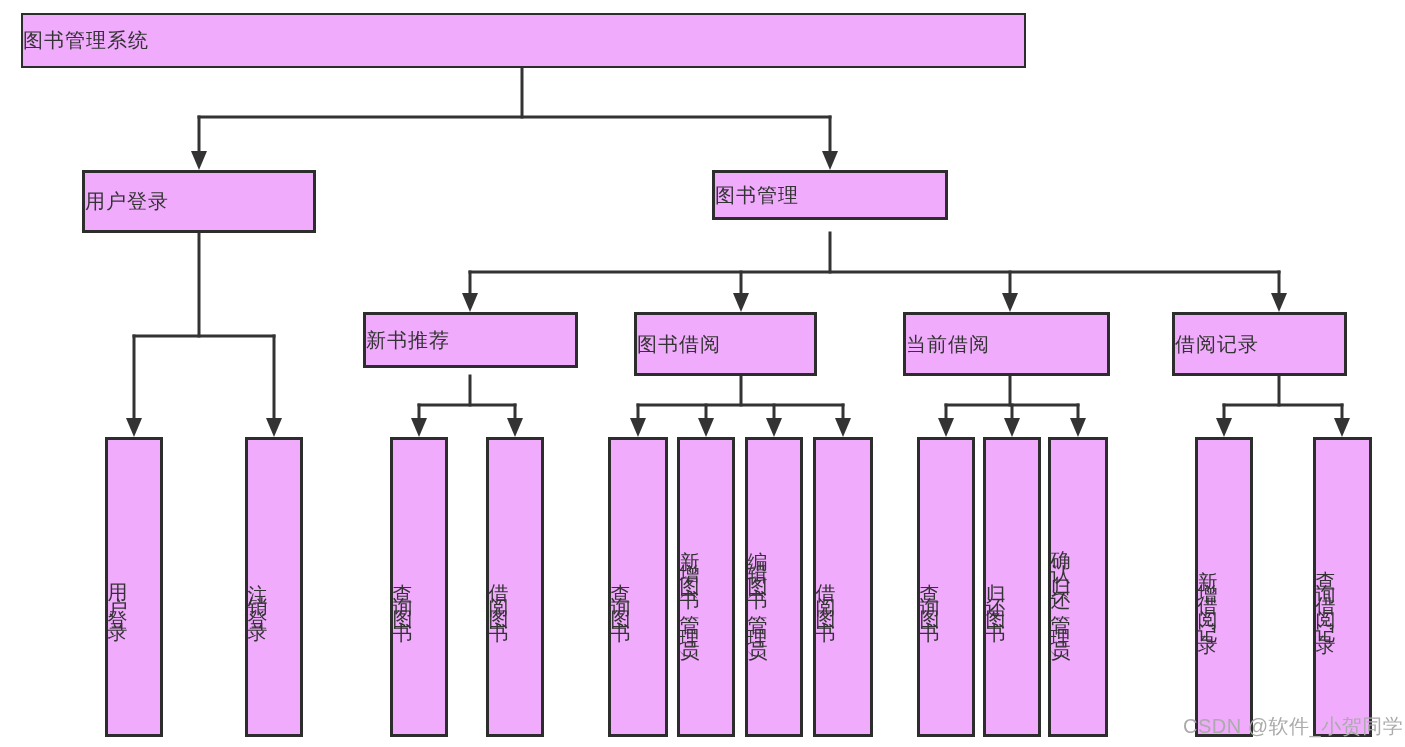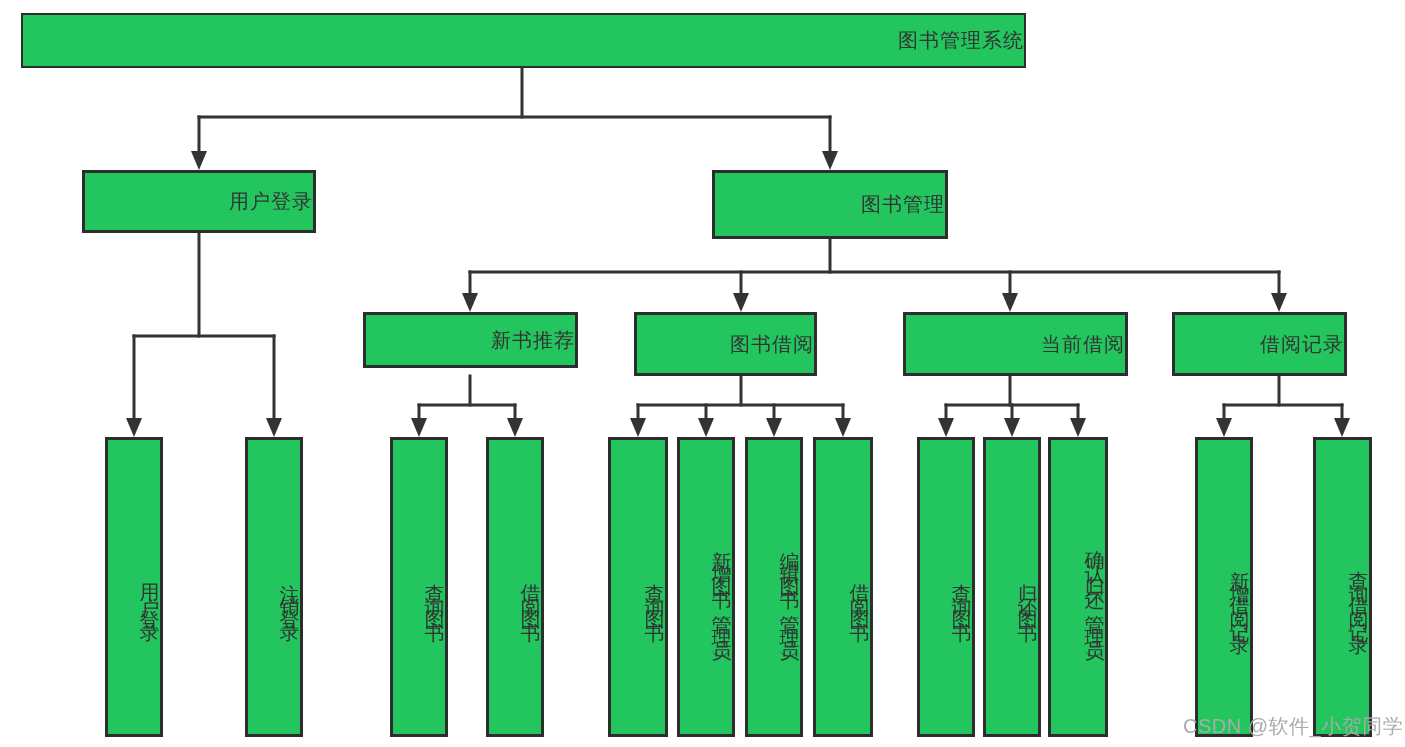--- a/index.html
+++ b/index.html
@@ -13,25 +13,25 @@
   }
   #connectors {
     position: absolute;
     left: 0; top: 0;
     z-index: 1;
     pointer-events: none;
   }
   .box {
     position: absolute;
     box-sizing: border-box;
-    background: #22c55e;
+    background: #f0abfc;
     border: 3px solid var(--border, #2d2d2d);
     display: flex;
     align-items: center;
-    justify-content: flex-end;
+    justify-content: flex-start;
     color: var(--text, #333333);
     z-index: 2;
   }
   .box.root { border-width: 2px; }
   .h .lbl {
     display: block;
     font-size: 20px;
     letter-spacing: 1px;
     white-space: nowrap;
   }
@@ -116,31 +116,31 @@
       <polygon points="1334,418 1350,418 1342,437" fill="#333333"></polygon>
     </svg>
 
   <div class="box h root" style="left:21px;top:13px;width:1005px;height:55px">
     <span class="lbl">图书管理系统</span>
   </div>
 
   <div class="box h" style="left:82px;top:170px;width:234px;height:63px">
     <span class="lbl">用户登录</span>
   </div>
-  <div class="box h" style="left:712px;top:170px;width:236px;height:69px">
+  <div class="box h" style="left:712px;top:170px;width:236px;height:50px">
     <span class="lbl">图书管理</span>
   </div>
 
   <div class="box h" style="left:363px;top:312px;width:215px;height:56px">
     <span class="lbl">新书推荐</span>
   </div>
   <div class="box h" style="left:634px;top:312px;width:183px;height:64px">
     <span class="lbl">图书借阅</span>
   </div>
-  <div class="box h" style="left:903px;top:312px;width:225px;height:64px">
+  <div class="box h" style="left:903px;top:312px;width:207px;height:64px">
     <span class="lbl">当前借阅</span>
   </div>
   <div class="box h" style="left:1172px;top:312px;width:175px;height:64px">
     <span class="lbl">借阅记录</span>
   </div>
 
   <div class="box v" style="left:105px;top:437px;width:58px;height:300px">
     <span class="vlbl">用户登录</span>
   </div>
   <div class="box v" style="left:245px;top:437px;width:58px;height:300px">

